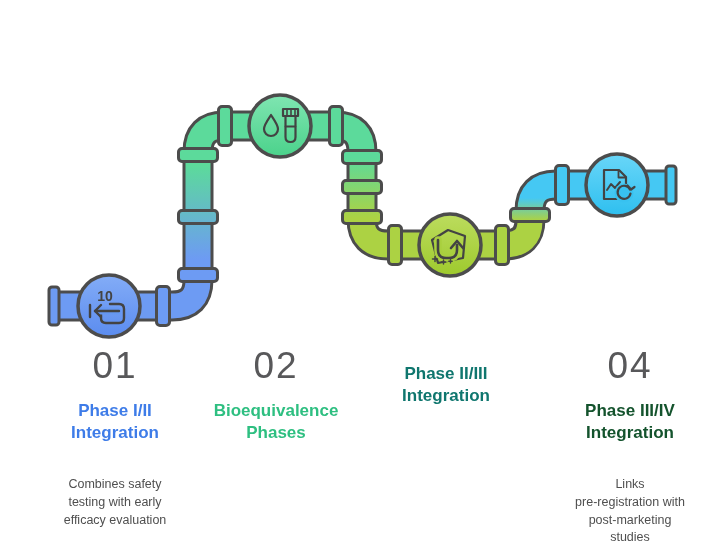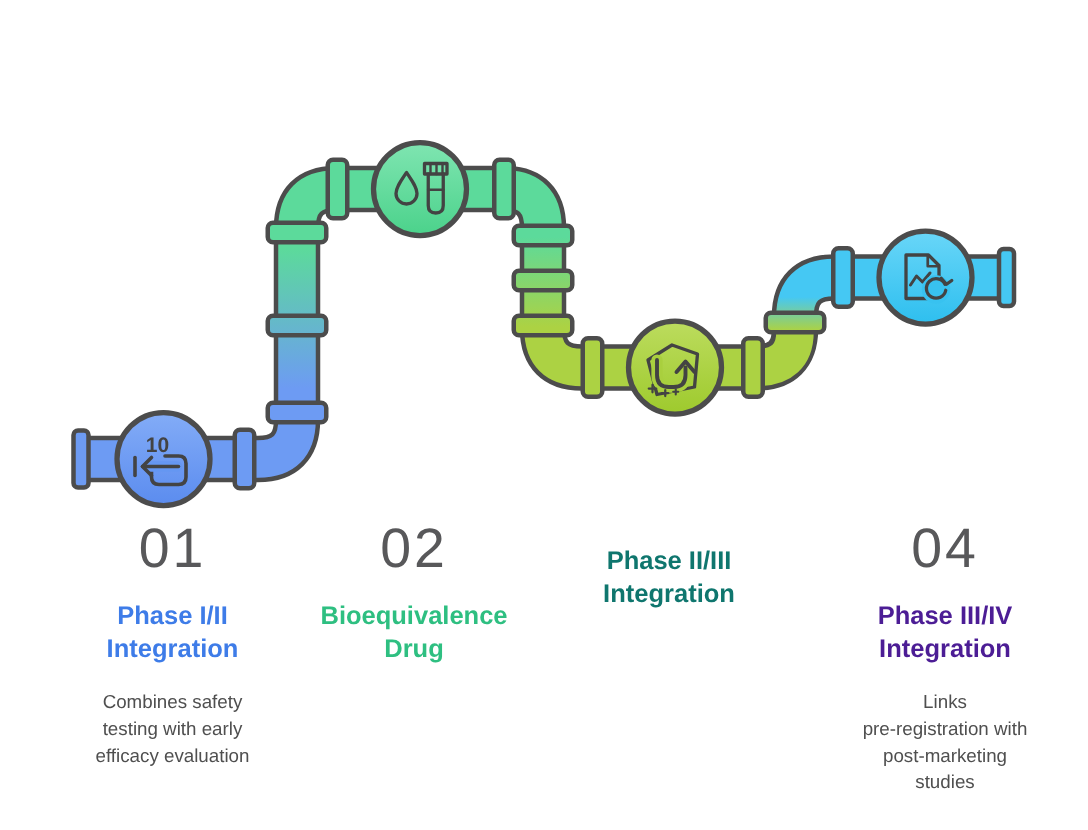--- a/index.html
+++ b/index.html
@@ -13,21 +13,21 @@
   }
   .pipe-svg{position:absolute;left:0;top:0;}
   .col{position:absolute;width:170px;text-align:center;}
   .col .num{
     font-size:37px;font-weight:400;color:#58585a;letter-spacing:2px;line-height:1;
   }
   .col .label{
     margin-top:16px;font-size:17px;font-weight:700;line-height:1.3;white-space:pre-line;
   }
   .col .desc{
-    margin-top:16px;font-size:12.5px;font-weight:500;color:#4f4f4f;line-height:1.42;white-space:pre-line;
+    margin-top:32px;font-size:12.5px;font-weight:500;color:#4f4f4f;line-height:1.42;white-space:pre-line;
   }
 </style>
 </head>
 <body>
 
 <div id="stage">
 
 
   <svg class="pipe-svg" width="725" height="553" viewBox="0 0 725 553">
     <defs>
@@ -139,29 +139,29 @@
     <div class="num">01</div>
     <div class="label" style="color: rgb(62, 124, 232);">Phase I/II
 Integration</div>
     <div class="desc">Combines safety
 testing with early
 efficacy evaluation</div>
   </div>
   <div class="col" style="left:191px;top:347px">
     <div class="num">02</div>
     <div class="label" style="color: rgb(46, 191, 129);">Bioequivalence
-Drug</div>
+Phases</div>
   </div>
   <div class="col" style="left:361px;top:347px">
     <div class="label" style="color: #0f766e;">Phase II/III
 Integration</div>
   </div>
   <div class="col" style="left:545px;top:347px">
     <div class="num">04</div>
-    <div class="label" style="color: #4c1d95;">Phase III/IV
+    <div class="label" style="color: #14532d;">Phase III/IV
 Integration</div>
     <div class="desc">Links
 pre-registration with
 post-marketing
 studies</div>
   </div>
 
 </div>
 
 </body></html>

